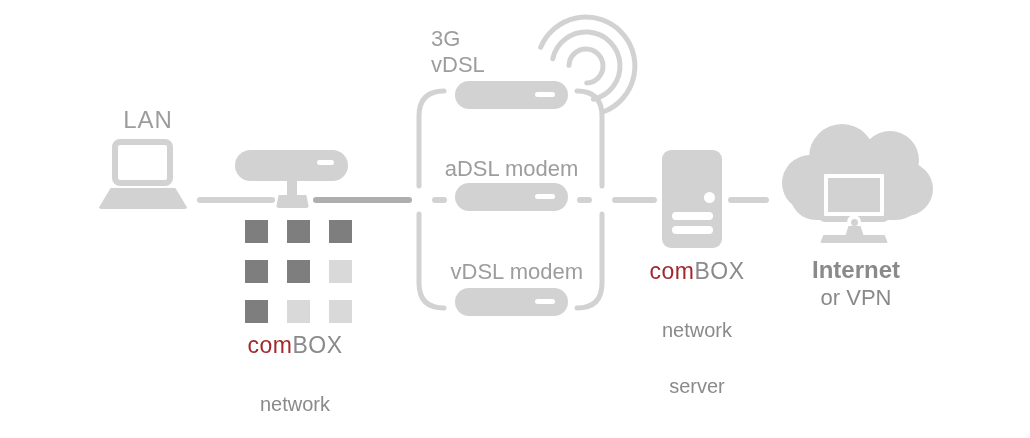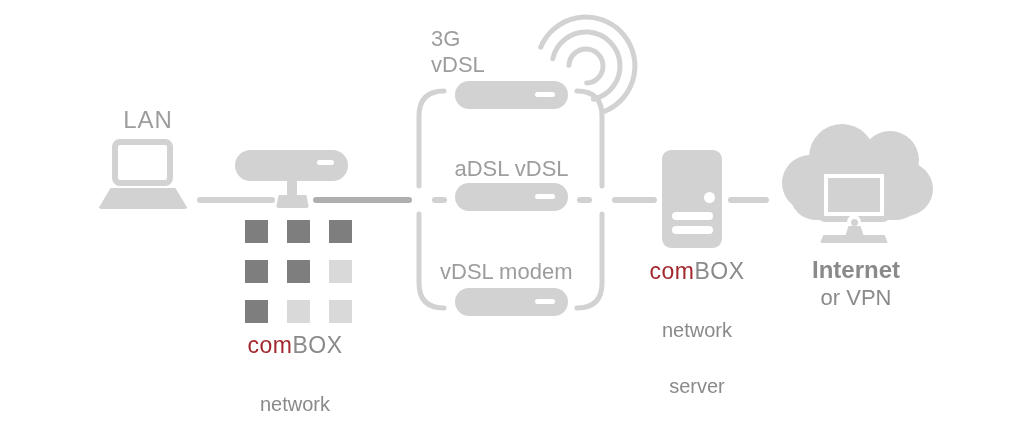--- a/index.html
+++ b/index.html
@@ -131,26 +131,26 @@
   <div class="hline" style="left:577px;top:197px;width:15px;"></div>
 
   <div class="plainlabel" style="left:431px;top:26px;">
     <div>3G</div>
     <div>vDSL</div>
   </div>
   <div class="modem-pill" style="left:455px;top:81px;">
     <div class="pill-dash" style="left:80px;top:11px;width:20px;height:5px;"></div>
   </div>
 
-  <div class="plainlabel" style="left:440px;top:156px;width:143px;text-align:center;">aDSL vDSL</div>
+  <div class="plainlabel" style="left:440px;top:156px;width:143px;text-align:center;">aDSL modem</div>
   <div class="modem-pill" style="left:455px;top:183px;">
     <div class="pill-dash" style="left:80px;top:11px;width:20px;height:5px;"></div>
   </div>
 
-  <div class="plainlabel" style="left:440px;top:259px;width:143px;text-align:left;">vDSL modem</div>
+  <div class="plainlabel" style="left:440px;top:259px;width:143px;text-align:right;">vDSL modem</div>
   <div class="modem-pill" style="left:455px;top:288px;">
     <div class="pill-dash" style="left:80px;top:11px;width:20px;height:5px;"></div>
   </div>
 
   <div class="hline" style="left:612px;top:197px;width:45px;"></div>
 
   <div class="server-body">
     <div class="server-dot"></div>
     <div class="server-slot" style="top:62px;"></div>
     <div class="server-slot" style="top:76px;"></div>

